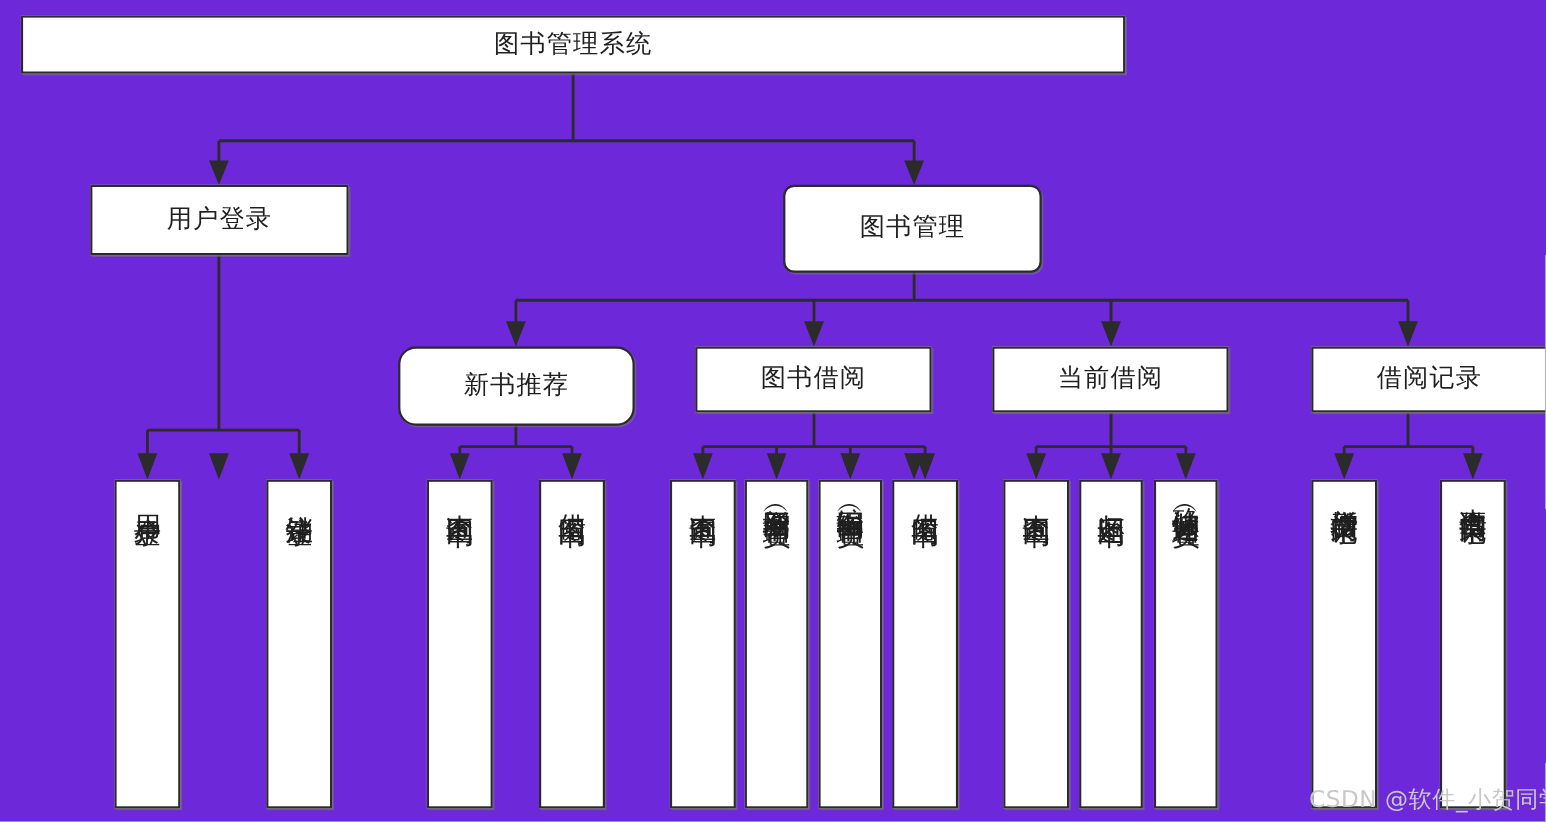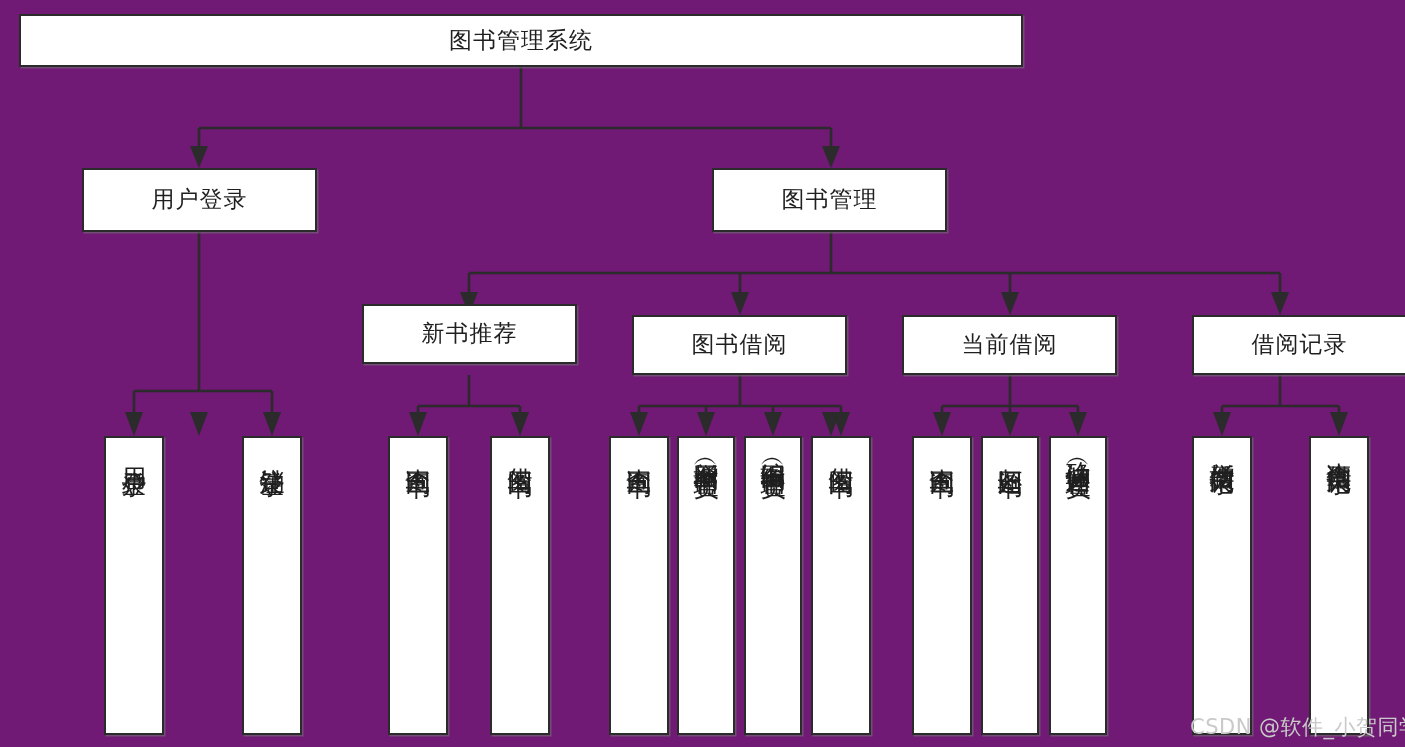--- a/index.html
+++ b/index.html
@@ -8,21 +8,21 @@
     padding: 0;
     background: #ffffff;
   }
   body {
     font-family: "DejaVu Sans", "Liberation Sans", sans-serif;
   }
   #canvas {
     position: relative;
     width: 1405px;
     height: 747px;
-    background: #701a75;
+    background: #6d28d9;
     overflow: hidden;
   }
   svg#edges {
     position: absolute;
     left: 0;
     top: 0;
     width: 1405px;
     height: 747px;
     pointer-events: none;
   }
@@ -159,25 +159,25 @@
   </svg>
 
   <div class="node h root" style="left:19px; top:14px; width:1004px; height:53px;">
     <span class="label">图书管理系统</span>
   </div>
 
   <div class="node h" style="left:82px; top:168px; width:235px; height:64px;">
     <span class="label">用户登录</span>
   </div>
 
-  <div class="node h" style="left:712px; top:168px; width:235px; height:64px;">
+  <div class="node h" style="left:712px; top:168px; width:235px; height:80px;border-radius:10px;">
     <span class="label">图书管理</span>
   </div>
 
-  <div class="node h" style="left:362px; top:304px; width:215px; height:60px;">
+  <div class="node h" style="left:362px; top:315px; width:215px; height:72px;border-radius:16px;">
     <span class="label">新书推荐</span>
   </div>
 
   <div class="node h" style="left:902px; top:315px; width:215px; height:60px;">
     <span class="label">当前借阅</span>
   </div>
 
   <div class="node h" style="left:632px; top:315px; width:215px; height:60px;">
     <span class="label">图书借阅</span>
   </div>

